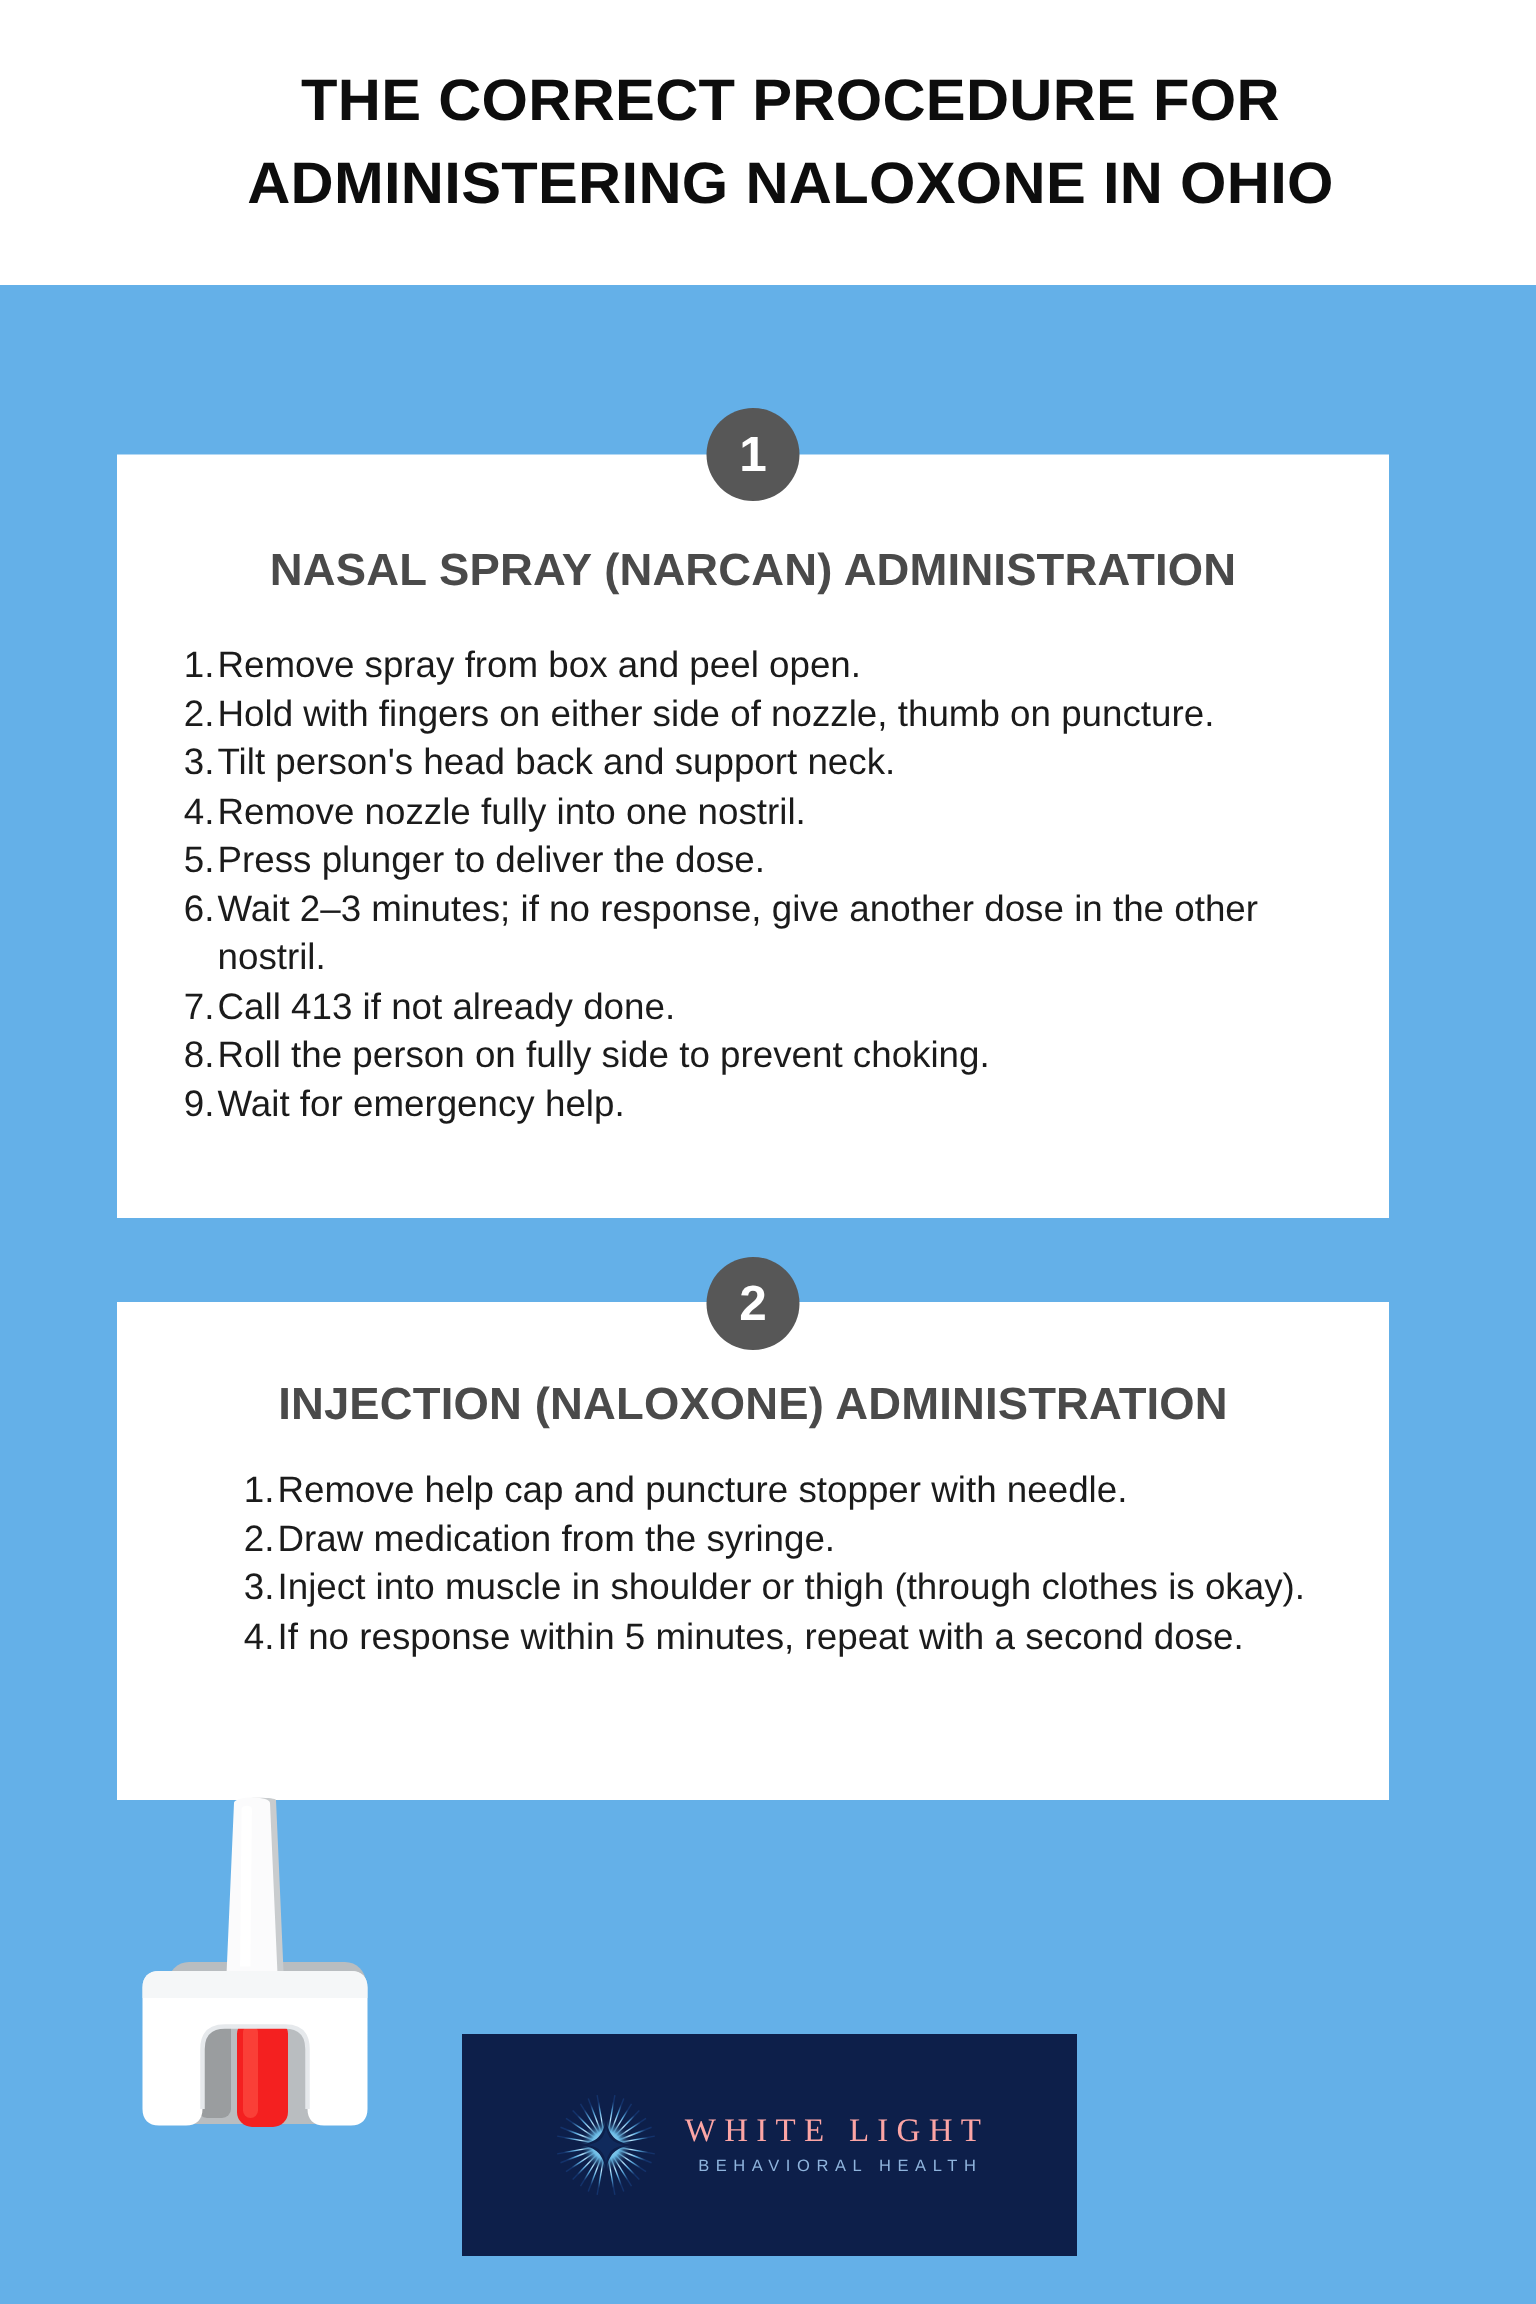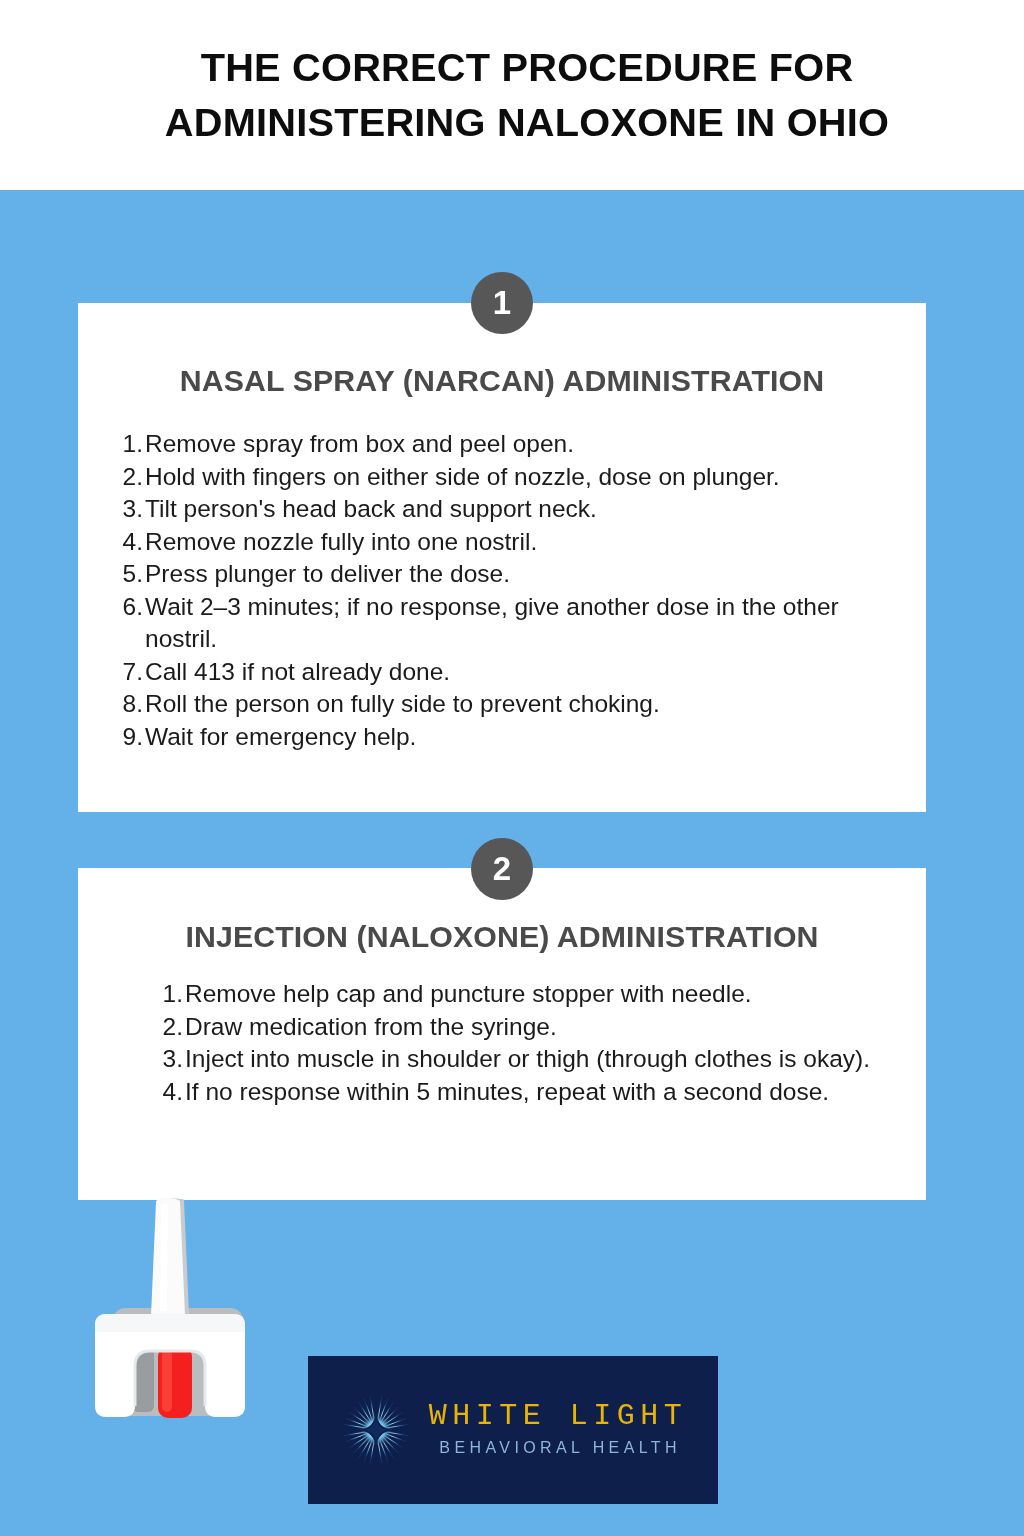--- a/index.html
+++ b/index.html
@@ -170,32 +170,32 @@
 
   .logo-text {
     display: flex;
     flex-direction: column;
     align-items: center;
     justify-content: center;
     padding-bottom: 2px;
   }
 
   .logo-name {
-    font-family: Liberation Mono, monospace;
-    font-size: 30px;
+    font-family: Liberation Serif, serif;
+    font-size: 22px;
     letter-spacing: 5.5px;
-    color: #eab308;
+    color: #fca5a5;
     line-height: 1.05;
     white-space: nowrap;
     text-transform: uppercase;
   }
 
   .logo-tagline {
     font-family: "Liberation Sans", sans-serif;
-    font-size: 16px;
+    font-size: 11px;
     letter-spacing: 4.4px;
     color: #8fb4dd;
     margin-top: 7px;
     white-space: nowrap;
     text-transform: uppercase;
     text-indent: 4.4px;
   }
 </style>
 </head>
 <body>
@@ -212,21 +212,21 @@
 
 <div class="section-title" id="title-1">NASAL SPRAY (NARCAN) ADMINISTRATION</div>
 
 <ol class="steps" id="steps-1">
   <li class="step">
     <span class="step-num">1.</span>
     <span class="step-text">Remove spray from box and peel open.</span>
   </li>
   <li class="step">
     <span class="step-num">2.</span>
-    <span class="step-text">Hold with fingers on either side of nozzle, dose on plunger.</span>
+    <span class="step-text">Hold with fingers on either side of nozzle, thumb on puncture.</span>
   </li>
   <li class="step">
     <span class="step-num">3.</span>
     <span class="step-text">Tilt person's head back and support neck.</span>
   </li>
   <li class="step">
     <span class="step-num">4.</span>
     <span class="step-text">Remove nozzle fully into one nostril.</span>
   </li>
   <li class="step">

